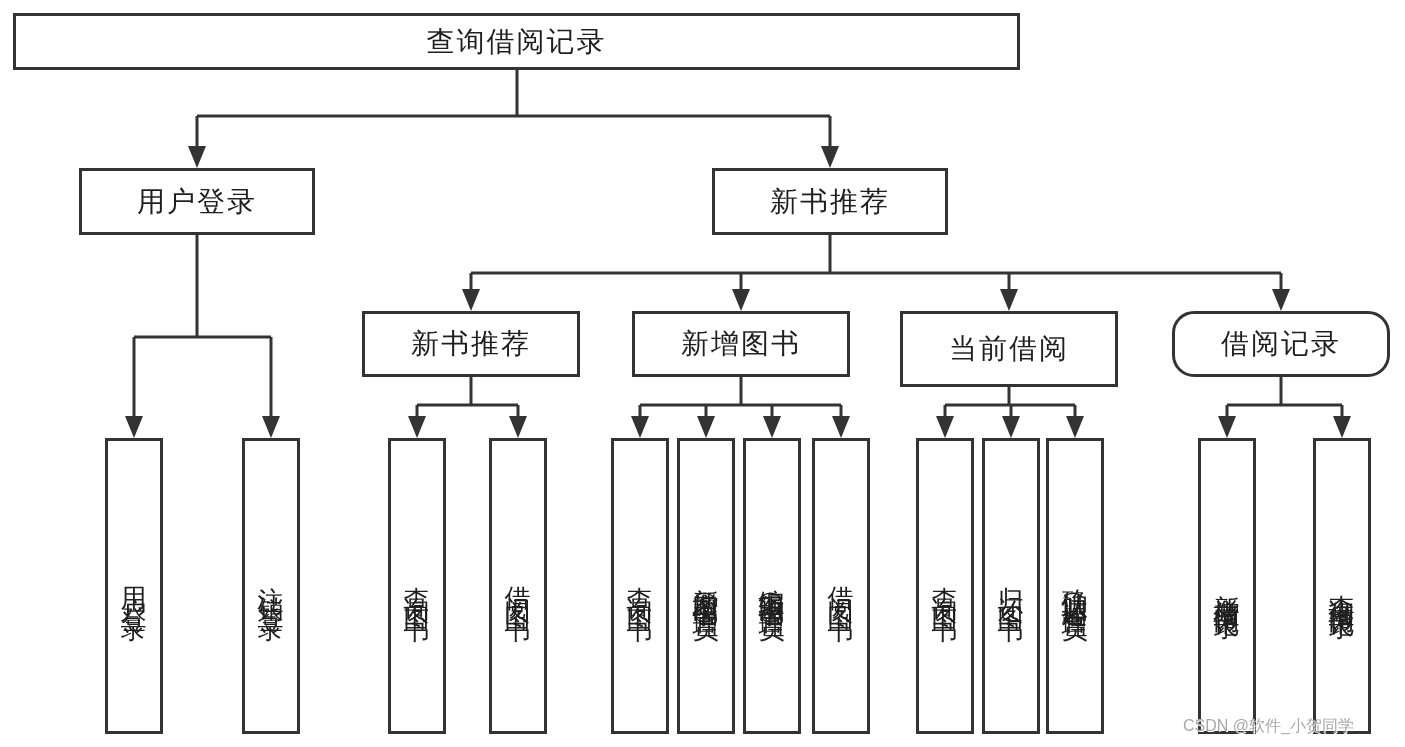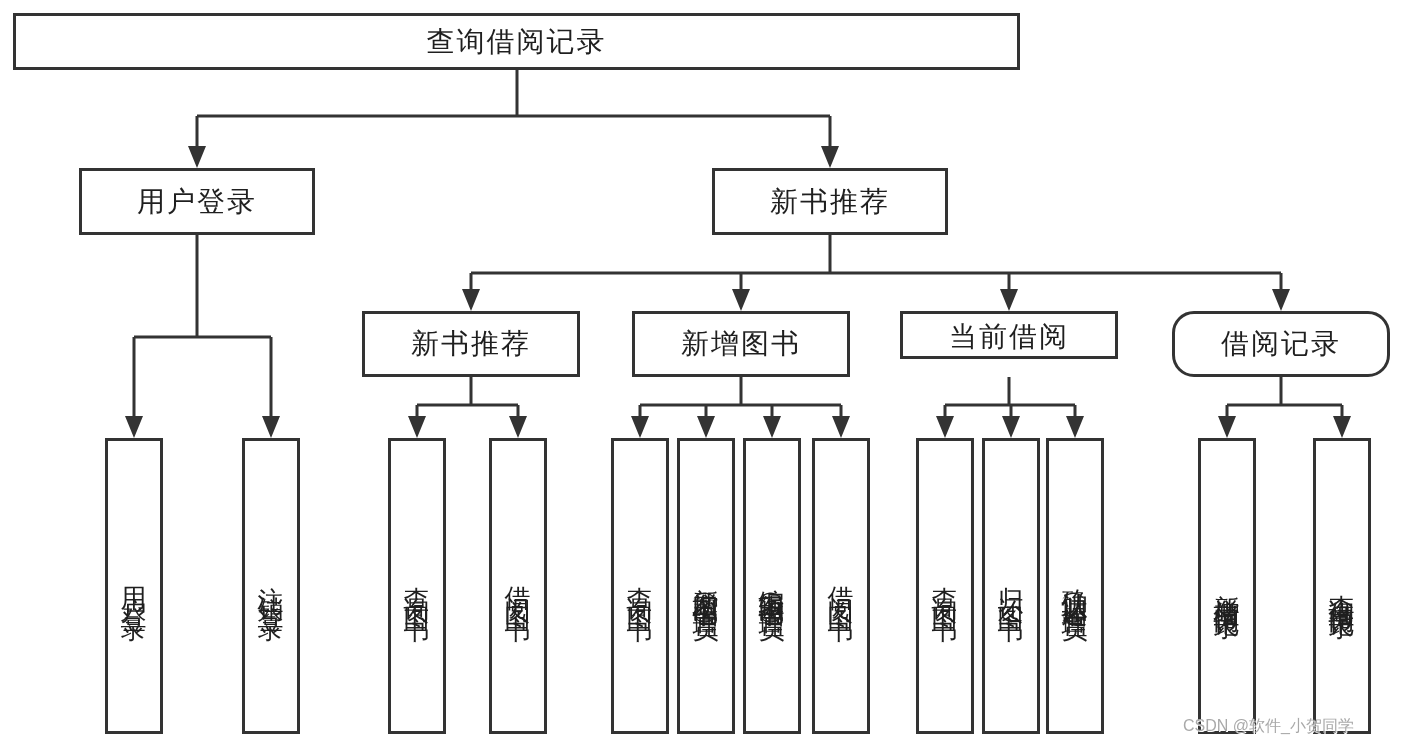--- a/index.html
+++ b/index.html
@@ -98,21 +98,21 @@
   <div class="node" style="left:712px; top:168px; width:236px; height:67px;">
     <span class="hlabel">新书推荐</span>
   </div>
 
   <div class="node" style="left:362px; top:311px; width:218px; height:66px;">
     <span class="hlabel">新书推荐</span>
   </div>
   <div class="node" style="left:632px; top:311px; width:218px; height:66px;">
     <span class="hlabel">新增图书</span>
   </div>
-  <div class="node" style="left:900px; top:311px; width:218px; height:48px;align-items:flex-end;">
+  <div class="node" style="left:900px; top:311px; width:218px; height:76px;">
     <span class="hlabel">当前借阅</span>
   </div>
   <div class="node" style="left:1172px; top:311px; width:218px; height:66px;border-radius:22px;">
     <span class="hlabel">借阅记录</span>
   </div>
 
   <div class="node leaf" style="left:105px; top:438px;">
     <span class="vlabel">用户登录</span>
   </div>
   <div class="node leaf" style="left:242px; top:438px;">

